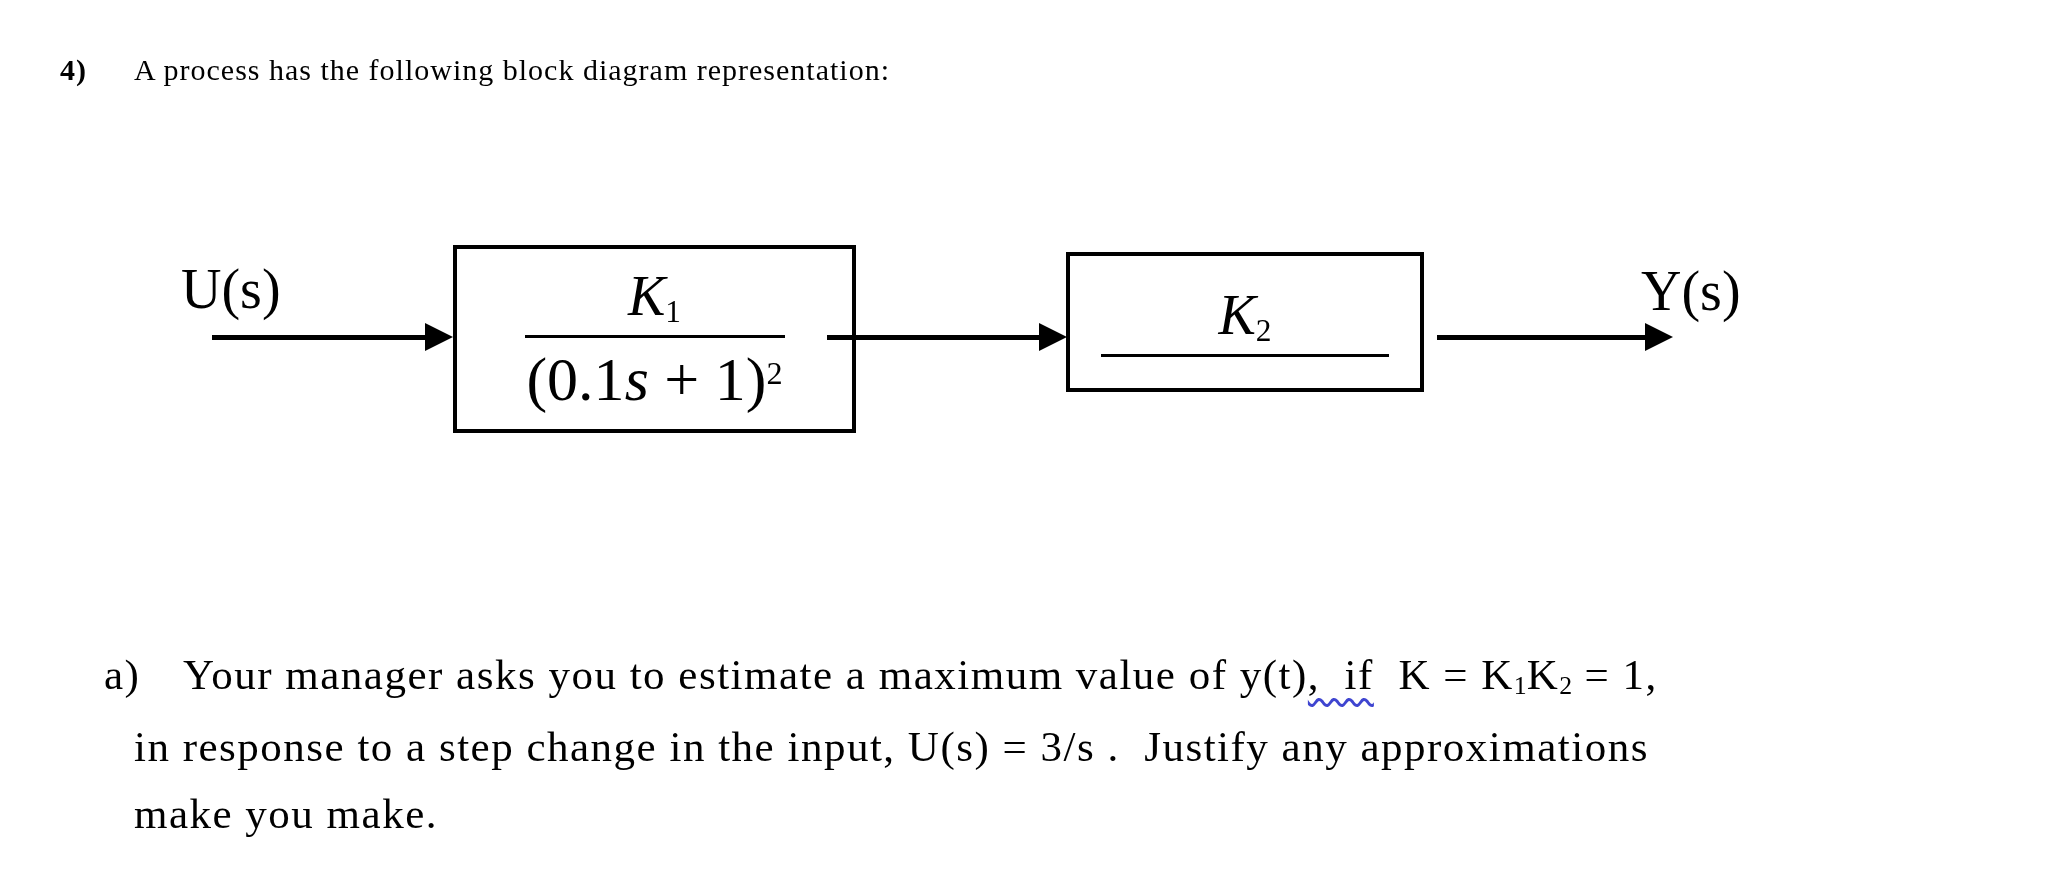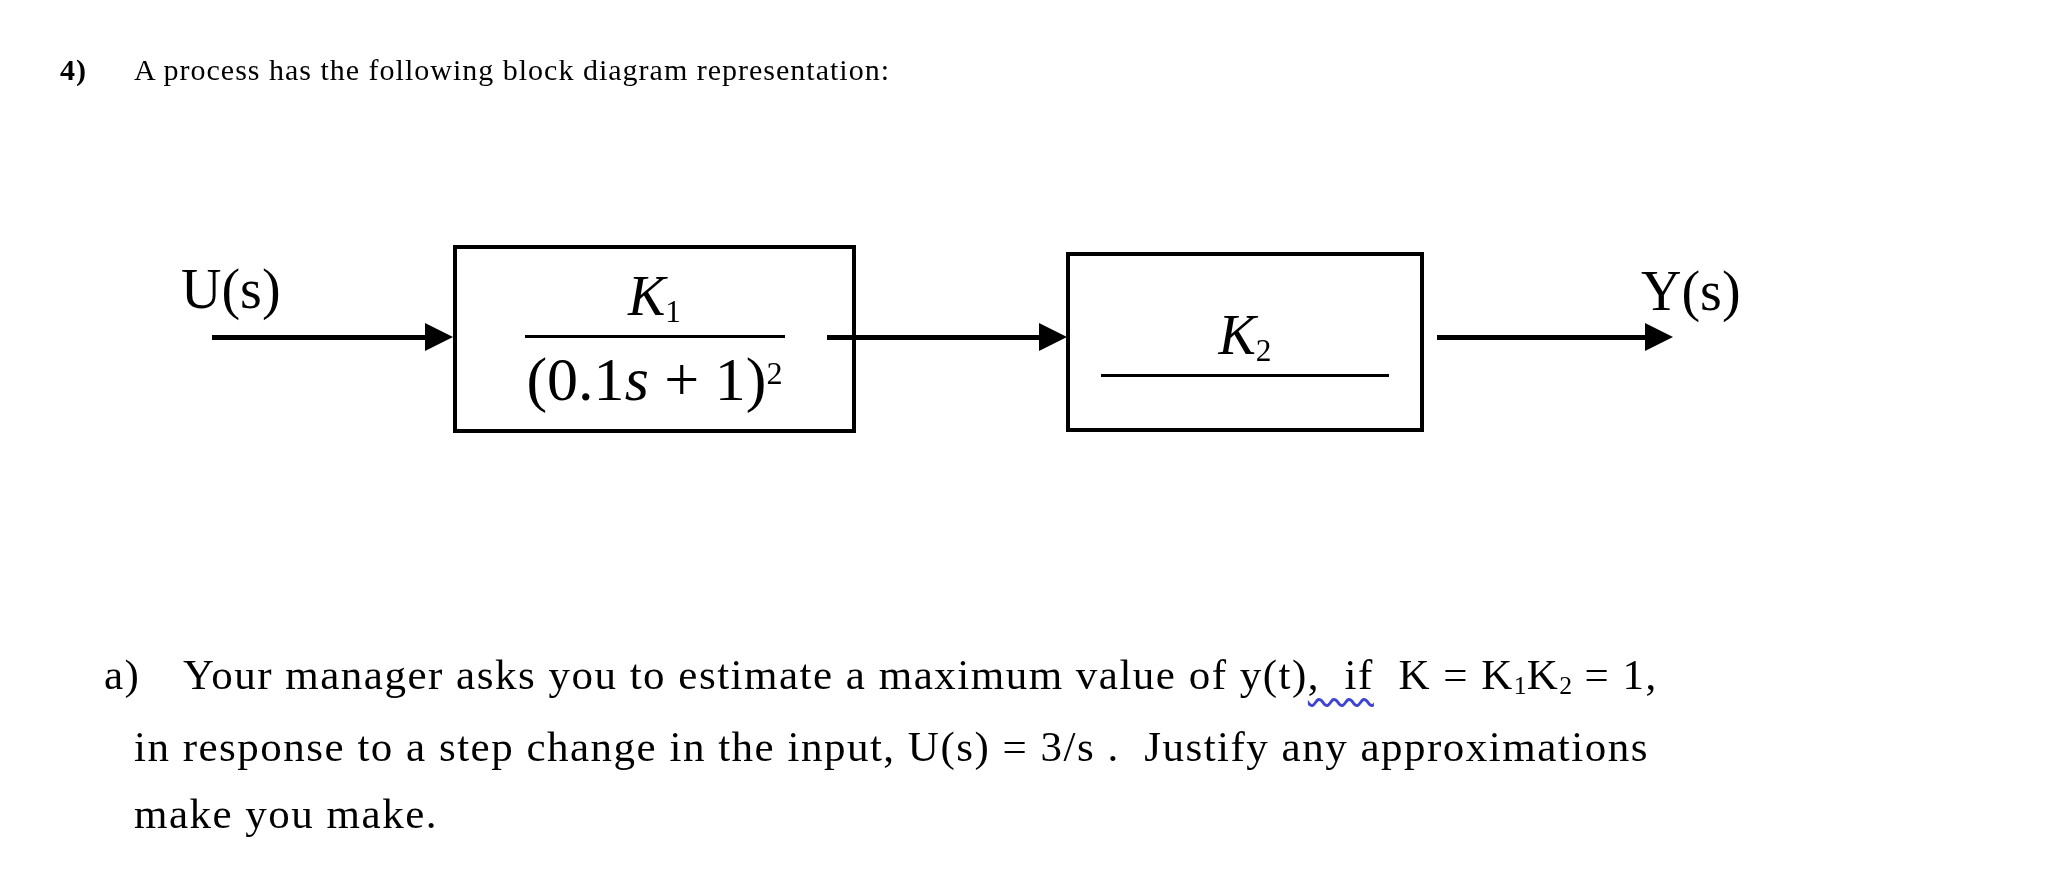--- a/index.html
+++ b/index.html
@@ -27,21 +27,21 @@
   .arrow-head{
     position:absolute;width:0;height:0;
     border-top:14px solid transparent;
     border-bottom:14px solid transparent;
     border-left:28px solid #000;
   }
   .tblock{
     position:absolute;background:#fff;border:4px solid #000;box-sizing:border-box;
   }
   .block1{left:453px;top:245px;width:403px;height:188px;padding-left:24px;}
-  .block2{left:1066px;top:252px;width:358px;height:180px;}
+  .block2{left:1066px;top:252px;width:358px;height:140px;}
   .frac{
     position:absolute;inset:0;
     display:flex;flex-direction:column;align-items:center;justify-content:center;
     white-space:pre;line-height:1;
   }
   .frac-num{font-size:56px;padding-bottom:8px;}
   .frac-bar{height:3px;background:#000;}
   .bar1{width:260px;}
   .bar2{width:288px;}
   .frac-den1{font-size:62px;padding-top:10px;}

